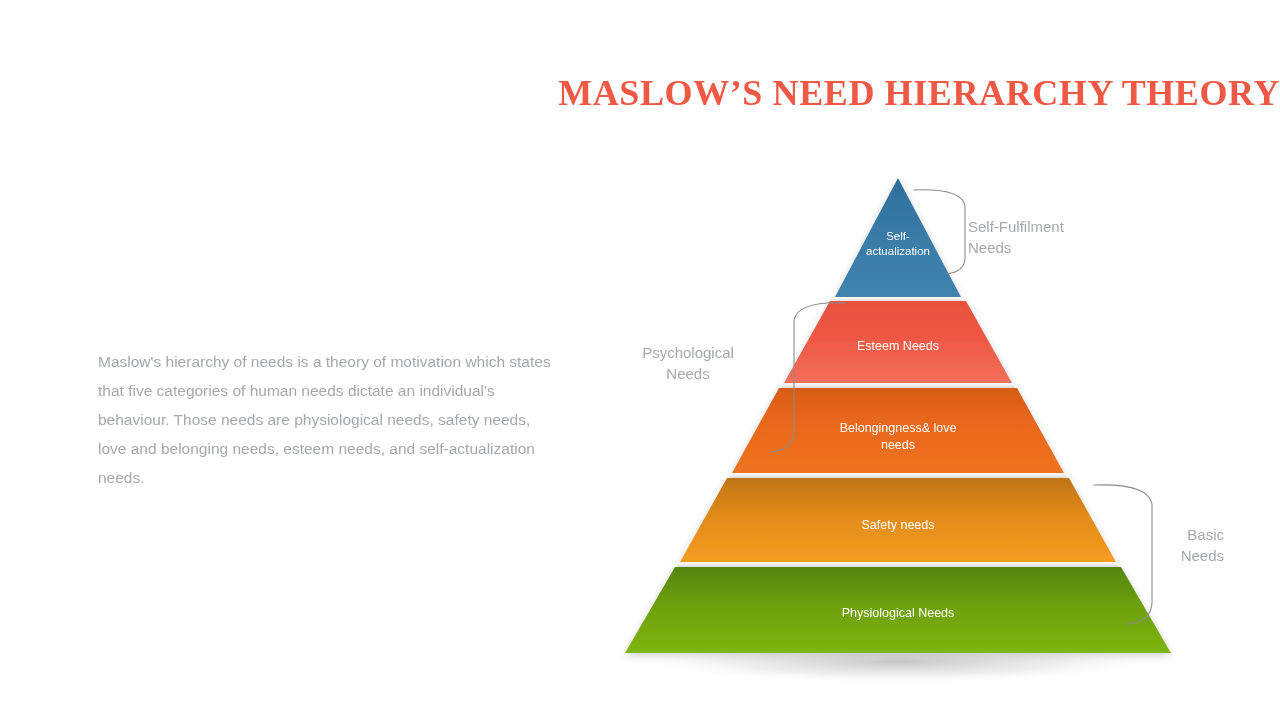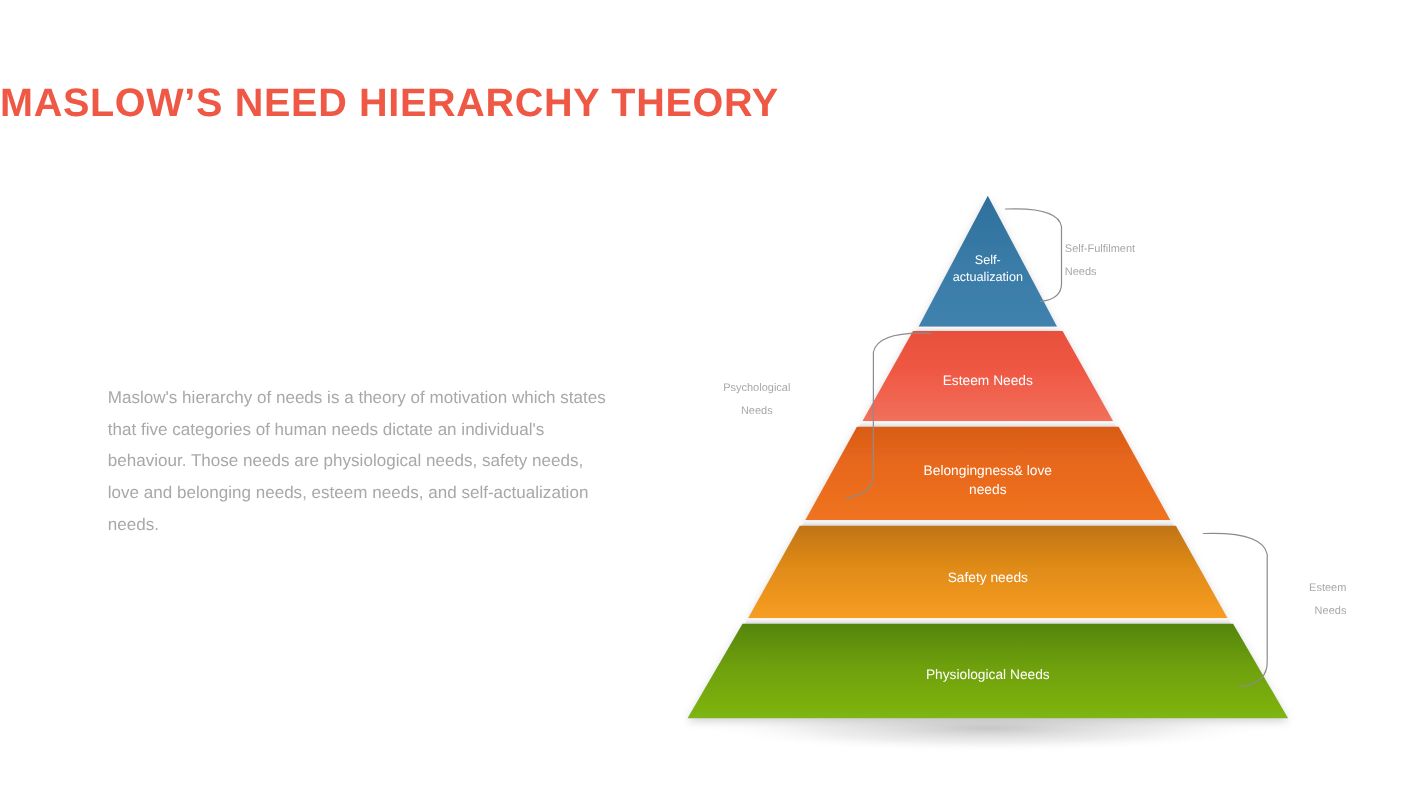--- a/index.html
+++ b/index.html
@@ -13,27 +13,27 @@
   #page {
     position: relative;
     width: 1280px;
     height: 720px;
     background: #ffffff;
   }
   #title {
     position: absolute;
     left: 0; top: 72px;
     width: 1280px;
-    text-align: left;
+    text-align: right;
     font-size: 36px;
     font-weight: bold;
     letter-spacing: 0.6px;
     color: #ef5844;
     text-transform: uppercase;
-    font-family: Liberation Sans, sans-serif;
+    font-family: Liberation Serif, serif;
     white-space: nowrap;
   }
   #description {
     position: absolute;
     left: 98px; top: 347px;
     width: 460px;
     font-size: 15.5px;
     line-height: 29px;
     color: #a6a8ab;
     font-family: "Liberation Sans", sans-serif;
@@ -45,21 +45,21 @@
   }
   #pyramid-svg { display: block; }
   .tier-label {
     fill: #ffffff;
     font-family: "Liberation Sans", sans-serif;
     text-anchor: middle;
   }
   .group-label {
     position: absolute;
     color: #a6a8ab;
-    font-size: 10px;
+    font-size: 15px;
     line-height: 21px;
     font-family: "Liberation Sans", sans-serif;
   }
   #label-self-fulfilment { left: 1004px; top: 216px; width: 160px; text-align: left; }
   #label-psychological  { left: 640px;  top: 342px; width: 148px; text-align: right; }
   #label-basic          { left: 1150px; top: 524px; width: 92px;  text-align: right; }
 </style>
 </head>
 <body>
 
@@ -156,18 +156,18 @@
       <div>Self-Fulfilment</div>
       <div>Needs</div>
     </div>
 
     <div class="group-label" id="label-psychological" style="position:absolute; left:20px; top:182px; width:168px; text-align:center;">
       <div>Psychological</div>
       <div>Needs</div>
     </div>
 
     <div class="group-label" id="label-basic" style="position:absolute; left:530px; top:364px; width:110px; text-align:right;">
-      <div>Esteem</div>
+      <div>Basic</div>
       <div>Needs</div>
     </div>
   </div>
 
 </div>
 
 </body></html>

